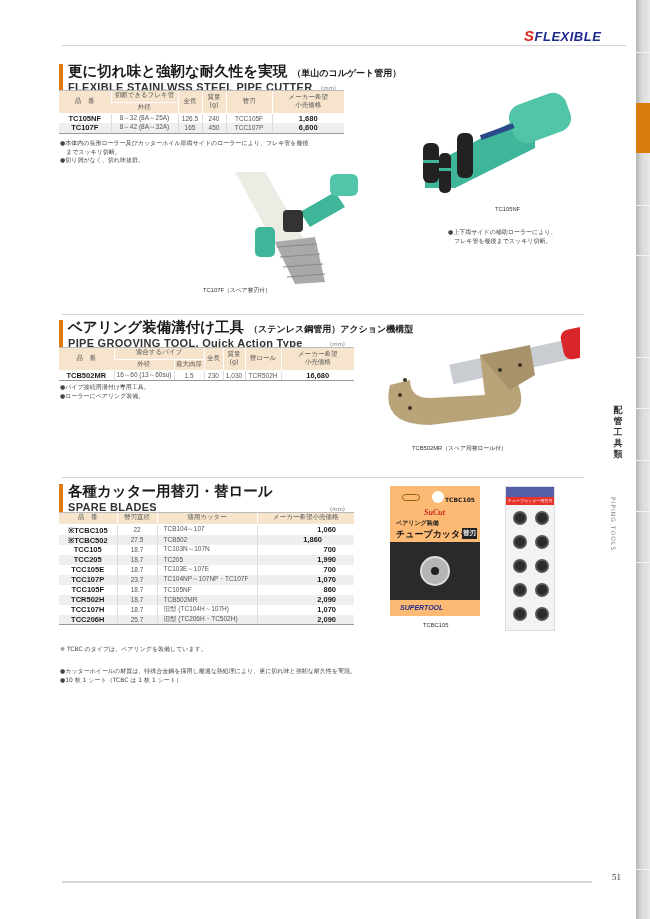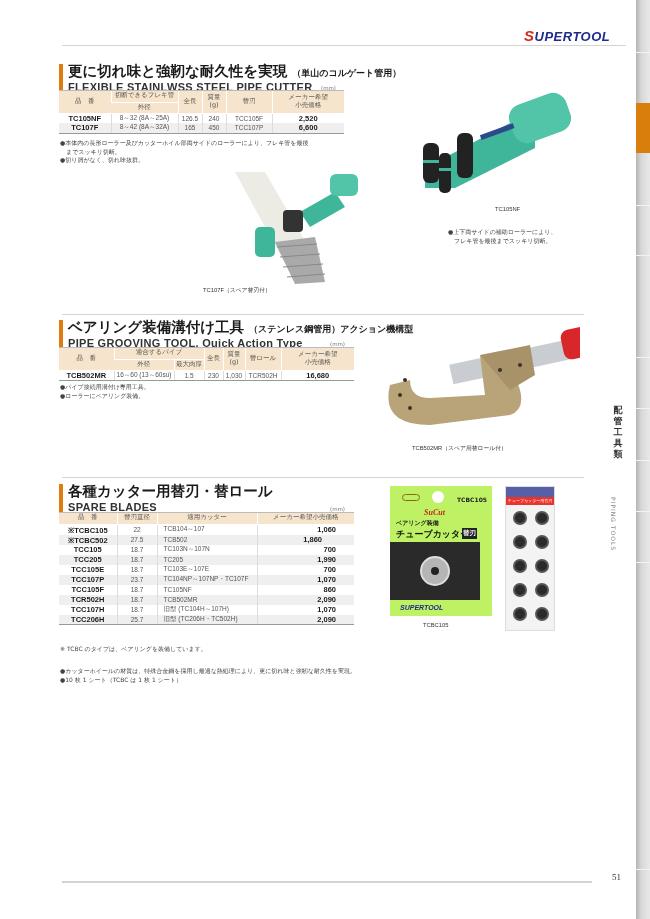--- a/index.html
+++ b/index.html
@@ -57,21 +57,21 @@
   <div class="seg" style="top:205px"></div>
   <div class="seg" style="top:255px"></div>
   <div class="seg" style="top:357px"></div>
   <div class="seg" style="top:408px"></div>
   <div class="seg" style="top:460px"></div>
   <div class="seg" style="top:511px"></div>
   <div class="seg" style="top:562px"></div>
   <div class="seg" style="top:869px"></div>
 </div>
 
-<div class="logo"><span class="s">S</span><span>UPERTOOL</span></div>
+<div class="logo"><span class="s">S</span><span>FLEXIBLE</span></div>
 <div class="hr" style="left:62px; top:45px; width:564px;"></div>
 
 <div class="sec-title" style="top:62px;">
   <div class="bar"></div>
   <div class="jp"><span>更に切れ味と強靭な耐久性を実現</span> <small>（単山のコルゲート管用）</small></div>
   <div class="en">FLEXIBLE STAINLWSS STEEL PIPE CUTTER</div>
 </div>
 <div class="unit" style="left:321px; top:85px;">(mm)</div>
 <div class="hr" style="left:59px; top:90px; width:285px; background:#bbb;"></div>
 
@@ -91,21 +91,21 @@
         <th>外径</th>
       </tr>
   </thead>
   <tbody>
     <tr>
       <td class="code">TC105NF</td>
       <td>8～32 (8A～25A)</td>
       <td>126.5</td>
       <td>240</td>
       <td>TCC105F</td>
-      <td class="price">2,520</td>
+      <td class="price">1,680</td>
     </tr>
     <tr class="alt">
       <td class="code">TC107F</td>
       <td>8～42 (8A～32A)</td>
       <td>165</td>
       <td>450</td>
       <td>TCC107P</td>
       <td class="price">6,600</td>
     </tr>
   </tbody>
@@ -295,21 +295,21 @@
       </tr>
     </tbody>
 </table>
 
 <div class="notes" style="left:60px; top:645px;">※ TCBC のタイプは、ベアリングを装備しています。</div>
 <div class="notes" style="left:60px; top:667px;">
   <div>●カッターホイールの材質は、特殊合金鋼を採用し最適な熱処理により、更に切れ味と強靭な耐久性を実現。</div>
   <div>●10 枚 1 シート（TCBC は 1 枚 1 シート）</div>
 </div>
 
-<div class="img" style="left:390px; top:486px; width:102px; height:130px; background:#bef264;">
+<div class="img" style="left:390px; top:486px; width:90px; height:130px; background:#fdba74;">
   <div style="position:absolute; left:12px; top:8px; width:18px; height:7px; border:1px solid #8a6a10; border-radius:4px;"></div>
   <div style="position:absolute; left:42px; top:5px; width:12px; height:12px; border-radius:50%; background:#fff;"></div>
   <div style="position:absolute; right:5px; top:10px; font-size:6px; font-weight:bold; color:#222;">TCBC105</div>
   <div style="position:absolute; left:34px; top:22px; font-size:8px; font-weight:bold; font-style:italic; color:#c8261c; font-family:'Liberation Serif',serif;">SuCut</div>
   <div style="position:absolute; left:6px; top:33px; font-size:6px; font-weight:bold; color:#222;">ベアリング装備</div>
   <div style="position:absolute; left:6px; top:42px; font-size:9px; font-weight:bold; color:#111;">チューブカッター</div>
   <div style="position:absolute; left:72px; top:42px; font-size:6.5px; font-weight:bold; color:#fff; background:#222; padding:1px;">替刃</div>
   <div style="position:absolute; left:0; top:56px; width:90px; height:58px; background:#2a2a2a;">
     <div style="position:absolute; left:30px; top:14px; width:30px; height:30px; border-radius:50%; background:#b5b5b5; border:2px solid #ddd;">
       <div style="position:absolute; left:9px; top:9px; width:8px; height:8px; border-radius:50%; background:#222;"></div>

